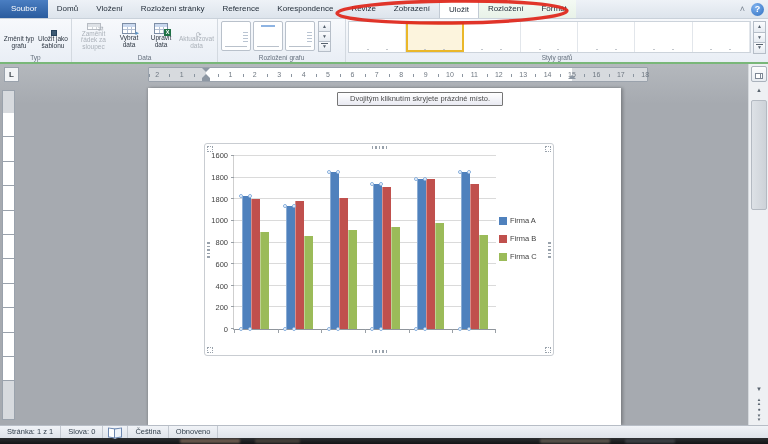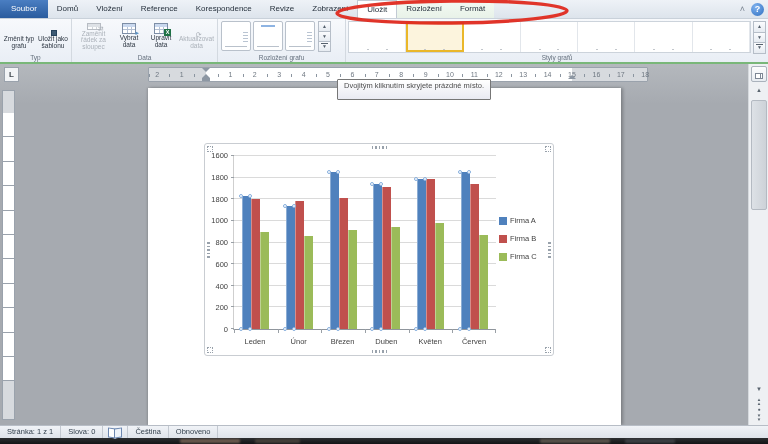--- a/index.html
+++ b/index.html
@@ -58,21 +58,21 @@
   .ind{position:absolute;width:0;height:0}
   .ind.fl{border-left:4px solid rgba(0,0,0,0);border-right:4px solid rgba(0,0,0,0);border-top:4px solid #8d97a3;top:0}
   .ind.hg{border-left:4px solid rgba(0,0,0,0);border-right:4px solid rgba(0,0,0,0);border-bottom:4px solid #8d97a3;bottom:3px}
   .ind.bx{width:8px;height:3px;background:#8d97a3;bottom:0;border:none}
   .ind.ri{border-left:4px solid rgba(0,0,0,0);border-right:4px solid rgba(0,0,0,0);border-bottom:4px solid #8d97a3;bottom:2px}
   .vruler{position:absolute;left:2px;top:26px;width:13px;height:330px;background:#d7dade;border:1px solid #9aa2ac}
   .vruler .white{position:absolute;left:0;right:0;top:22px;height:268px;background:#fff;background-image:repeating-linear-gradient(180deg,rgba(0,0,0,0) 0 23.4px,#9aa2ac 23.4px 24.4px)}
 
   .page{position:absolute;left:148px;top:24px;width:473px;height:337px;background:#fff;box-shadow:2px 0 3px rgba(0,0,0,.25),-1px 0 2px rgba(0,0,0,.15)}
 
-  .tooltip{position:absolute;left:337px;top:15px;height:21px;padding:0 6px;border:1px solid #767676;background:linear-gradient(#ffffff,#e9eaf2);font-size:7.5px;line-height:11px;color:#4d4d4d;white-space:nowrap;z-index:30;border-radius:1px}
+  .tooltip{position:absolute;left:337px;top:28px;height:14px;padding:0 12px;border:1px solid #767676;background:linear-gradient(#ffffff,#e9eaf2);font-size:7.5px;line-height:11px;color:#4d4d4d;white-space:nowrap;z-index:30;border-radius:1px}
 
   
   .chart-obj{position:absolute;left:204px;top:79px;width:350px;height:213px;background:#fff;border:1px solid #c9cdd2;border-radius:3px;box-shadow:0 0 0 1px rgba(255,255,255,.6) inset;z-index:5}
   .fh{position:absolute;z-index:6}
   .fh.h{width:16px;height:3px;background:repeating-linear-gradient(90deg,#98a1ab 0 1.5px,rgba(0,0,0,0) 1.5px 3.5px)}
   .fh.v{width:3px;height:16px;background:repeating-linear-gradient(0deg,#98a1ab 0 1.5px,rgba(0,0,0,0) 1.5px 3.5px)}
   .fh.c{width:6px;height:6px;border:1px dotted #98a1ab}
   .plot{position:absolute;left:28px;right:57px;top:12px;bottom:25px;border-left:1px solid #cfcfcf;border-bottom:1px solid #8f959c}
   .gridline{position:absolute;left:0;right:0;height:1px;background:#dadada}
   .ytick{position:absolute;left:-3px;width:3px;height:1px;background:#9aa0a6}
@@ -118,20 +118,21 @@
   .tb-blob{position:absolute;top:1px;height:4px;filter:blur(1px);border-radius:1px}
 </style>
 </head>
 <body>
 
 <div class="tab-row">
   <div class="file-tab">Soubor</div>
   <div style="display:flex">
       <div class="tab">Domů</div>
       <div class="tab">Vložení</div>
+      <div class="tab">Rozložení stránky</div>
       <div class="tab">Reference</div>
       <div class="tab">Korespondence</div>
       <div class="tab">Revize</div>
       <div class="tab">Zobrazení</div>
       <div class="tab ctx active">Uložit</div>
       <div class="tab ctx">Rozložení</div>
       <div class="tab ctx">Formát</div>
     </div>
   <div class="tabrow-icons">
     <span class="caret-icon">˄</span>
@@ -499,28 +500,20 @@
               <div class="bh" style="left: -3px; bottom: -2px;"></div>
               <div class="bh" style="left: 6px; bottom: -2px;"></div>
             </div>
             <div class="bar" style="height: 84.0625%; background: linear-gradient(90deg, rgb(192, 80, 77), rgb(192, 80, 77)) rgb(192, 80, 77);"></div>
             <div class="bar" style="height: 54.375%; background: linear-gradient(90deg, rgb(155, 187, 89), rgb(155, 187, 89)) rgb(155, 187, 89);"></div>
           </div>
           <div class="xtick" style="left: calc(83.3333%);"></div>
           <div class="xtick" style="right: 0px;"></div>
         </div>
     </div>
-    <div class="cat-row">
-        <div class="cat">Leden</div>
-        <div class="cat">Únor</div>
-        <div class="cat">Březen</div>
-        <div class="cat">Duben</div>
-        <div class="cat">Květen</div>
-        <div class="cat">Červen</div>
-      </div>
     <div class="legend">
         <div class="leg-row">
           <div class="leg-sw" style="background: rgb(79, 129, 189);"></div>
           <div class="leg-t">Firma A</div>
         </div>
         <div class="leg-row">
           <div class="leg-sw" style="background: rgb(192, 80, 77);"></div>
           <div class="leg-t">Firma B</div>
         </div>
         <div class="leg-row">

